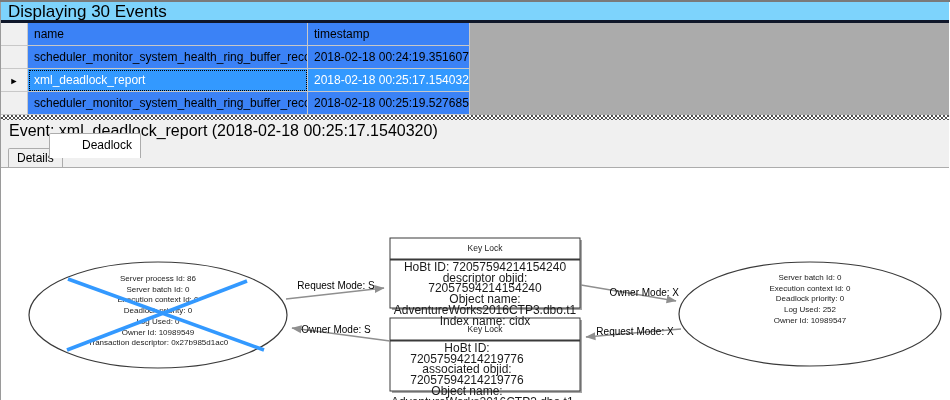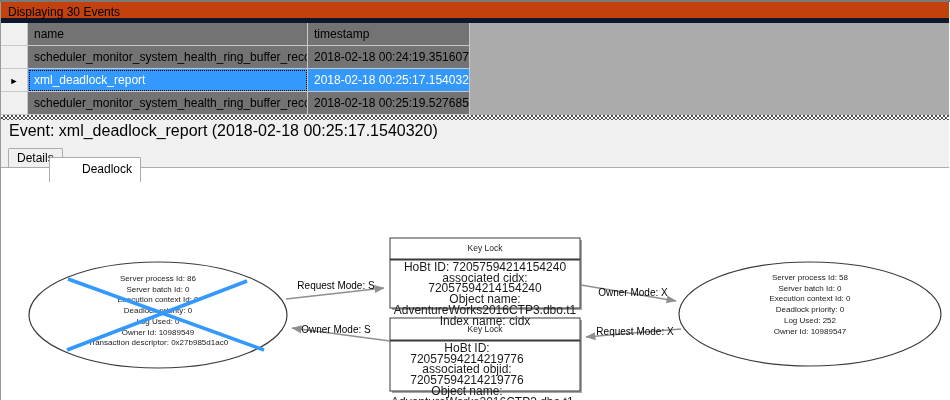--- a/index.html
+++ b/index.html
@@ -6,27 +6,27 @@
   * { box-sizing:border-box; }
   .app {
     position:relative; width:950px; height:400px; overflow:hidden;
     background:#fff; font-family:"Liberation Sans", sans-serif; color:#000;
   }
   .topstrip { position:absolute; left:0; top:0; width:950px; height:2px; background:#7a7a7a; }
   .leftstrip { position:absolute; left:0; top:2px; width:1px; height:398px; background:#9a9a9a; }
 
   .infobar {
     position:absolute; left:1px; top:2px; width:948px; height:21px;
-    background:#c2410c; border-bottom:5px solid #0f172a;
-    font-size:12px; line-height:20px; padding-left:7px; white-space:nowrap;
+    background:#7dd3fc; border-bottom:3px solid #0f172a;
+    font-size:17px; line-height:20px; padding-left:7px; white-space:nowrap;
   }
 
   .gridrow { position:absolute; left:1px; width:948px; height:23px; display:flex; }
   .c { border-right:1px solid #c8c8c8; border-bottom:1px solid #c8c8c8;
-       background:#737373; font-size:12px; line-height:22px; padding-left:6px;
+       background:#3b82f6; font-size:12px; line-height:22px; padding-left:6px;
        white-space:nowrap; overflow:hidden; }
   .c-sel { width:27px; background:#f0f0f0; padding:0; text-align:center; flex:none; }
   .c-name { width:280px; flex:none; }
   .c-ts { width:162px; flex:none; }
   .c-fill { flex:1; background:#ABABAB; border:none; }
   .row-sel .c-name, .row-sel .c-ts { background:#3399FF; color:#fff; }
   .focuscell { outline:1px dotted #000; outline-offset:-2px; }
   .selmarker { font-size:9px; line-height:22px; color:#000; }
 
   .splitter {
@@ -39,21 +39,21 @@
   .lowerbg { position:absolute; left:1px; top:120px; width:948px; height:47px; background:#f0f0f0; }
   .eventhdr { position:absolute; left:9px; top:121px; font-size:16px; line-height:20px; white-space:nowrap; }
 
   .pane { position:absolute; left:1px; top:167px; width:948px; height:233px;
           background:#fff; border-top:1px solid #ACACAC; }
 
   .tab { position:absolute; font-size:12px; text-align:center;
          border:1px solid #ACACAC; border-bottom:none; border-radius:2px 2px 0 0;
          padding:0 8px; cursor:default; white-space:nowrap; }
   .tab-inactive { left:8px; top:148px; height:19px; line-height:18px; background:#f0f0f0; z-index:4; }
-  .tab-active { left:49px; top:157px; height:25px; line-height:22px; background:#fff; z-index:5;padding-left:32px; }
+  .tab-active { left:49px; top:133px; height:25px; line-height:22px; background:#fff; z-index:5;padding-left:32px; }
 
   .gfx { position:absolute; left:0; top:0; z-index:1; pointer-events:none; }
   .xoverlay { position:absolute; left:0; top:0; z-index:3; pointer-events:none; }
 
   .nodetext { position:absolute; z-index:2; text-align:center; font-size:8px;
               line-height:10.7px; color:#1a1a1a; pointer-events:none; }
   .locktitle { position:absolute; z-index:2; text-align:center; font-size:8.5px;
                color:#1a1a1a; pointer-events:none; }
   .lockbody { position:absolute; z-index:2; text-align:center; font-size:12px;
               line-height:10.7px; color:#1a1a1a; pointer-events:none; }
@@ -138,46 +138,45 @@
   <div class="nodetext" style="left:38px; top:274px; width:240px;">
     <div>Server process Id: 86</div>
     <div>Server batch Id: 0</div>
     <div>Execution context Id: 0</div>
     <div>Deadlock priority: 0</div>
     <div>Log Used: 0</div>
     <div>Owner Id: 10989549</div>
     <div>Transaction descriptor: 0x27b985d1ac0</div>
   </div>
   <div class="nodetext" style="left:690px; top:273px; width:240px;">
-    <div>Server process Id: 58</div>
     <div>Server batch Id: 0</div>
     <div>Execution context Id: 0</div>
     <div>Deadlock priority: 0</div>
     <div>Log Used: 252</div>
     <div>Owner Id: 10989547</div>
   </div>
 
   <div class="locktitle" style="left:390px; top:238px; width:190px; height:21px; line-height:21px;">Key Lock</div>
   <div class="lockbody" style="left:391px; top:262px; width:188px;">
     <div>HoBt ID: 72057594214154240</div>
-    <div>associated cidx: 72057594214154240</div>
+    <div>descriptor objid: 72057594214154240</div>
     <div>Object name: AdventureWorks2016CTP3.dbo.t1</div>
     <div>Index name: cidx</div>
   </div>
 
   <div class="locktitle" style="left:390px; top:318px; width:190px; height:22px; line-height:22px;">Key Lock</div>
   <div class="lockbody" style="left:391px; top:343px; width:152px;">
     <div>HoBt ID: 72057594214219776</div>
     <div>associated objid: 72057594214219776</div>
     <div>Object name: AdventureWorks2016CTP3.dbo.t1</div>
     <div>Index name: idx1</div>
   </div>
 
   <div class="edgelabel" style="left:288px; top:280px; width:96px;">Request Mode: S</div>
   <div class="edgelabel" style="left:290px; top:324px; width:92px;">Owner Mode: S</div>
-  <div class="edgelabel" style="left:587px; top:287px; width:92px;">Owner Mode: X</div>
+  <div class="edgelabel" style="left:587px; top:287px; width:92px;text-align:right;">Owner Mode: X</div>
   <div class="edgelabel" style="left:585px; top:326px; width:100px;">Request Mode: X</div>
 
   <svg class="xoverlay" width="950" height="400" viewBox="0 0 950 400">
     <line x1="68" y1="279" x2="264" y2="350" stroke="#3399FF" stroke-width="3.5"></line>
     <line x1="247" y1="281" x2="67" y2="350" stroke="#3399FF" stroke-width="3.5"></line>
   </svg>
 </div>
 
 </body></html>

